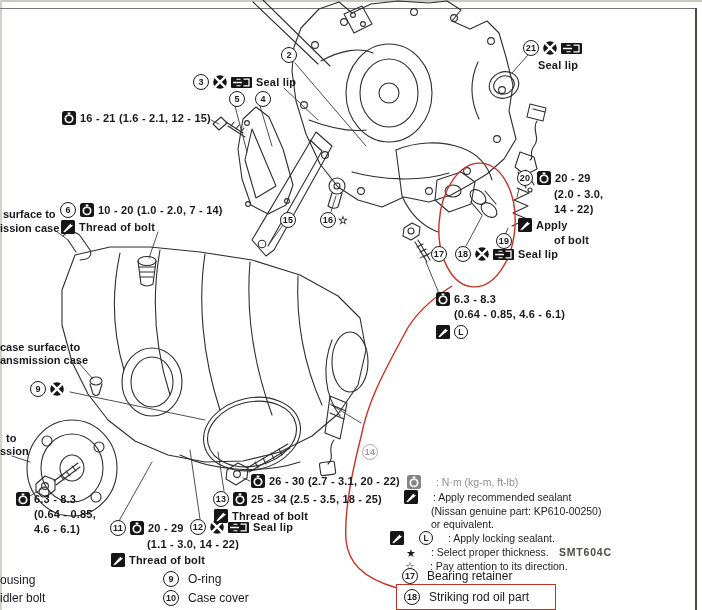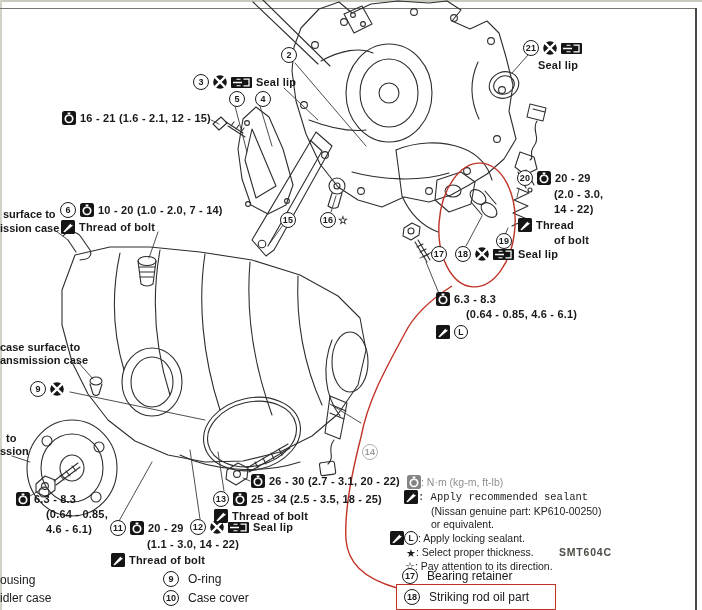--- a/index.html
+++ b/index.html
@@ -18,33 +18,33 @@
         width:14px;height:14px;border:1.4px solid #1c1c1c;border-radius:50%;
         font:700 9px/1 "Liberation Sans",sans-serif;background:#fff;}
   .cnum.dim{border-color:#666;color:#444;}
   .circL{display:inline-flex;align-items:center;justify-content:center;
          width:12px;height:12px;border:1.3px solid #111;border-radius:50%;
          font:700 8.5px/1 "Liberation Sans",sans-serif;background:#fff;}
   .ic{width:14px;height:14px;flex:0 0 auto;}
   .icw{width:21px;height:11px;flex:0 0 auto;}
   .legend{position:absolute;left:389px;top:451px;z-index:3;
           font:400 10.5px/12.2px "Liberation Sans",sans-serif;color:#1d1d1d;}
-  .lrow{display:flex;align-items:center;gap:0;margin-bottom:1px;}
+  .lrow{display:flex;align-items:center;gap:15px;margin-bottom:1px;}
   .dim{opacity:.52;margin-top:24px;}
   .star{font-size:11px;line-height:10px;}
   .figcode{position:absolute;left:559px;top:546px;z-index:3;color:#4c4c46;
            font:700 10.5px "Liberation Sans",sans-serif;letter-spacing:.8px;}
   .plrow{position:absolute;display:flex;align-items:center;gap:9px;z-index:4;
          font:400 12px "Liberation Sans",sans-serif;}
   .cut{position:absolute;z-index:3;font:600 11px/13px "Liberation Sans",sans-serif;}
   .cut12{font:400 12px/14px "Liberation Sans",sans-serif;}
   .red-box{position:absolute;left:396px;top:584px;width:158px;height:24px;z-index:2;
            border:1.6px solid #c13327;}
-  .ml18{margin-left:30px;}.ml19{margin-left:1px;}.ml37{margin-left:37px;}
-  .p0{padding-left:1px;}.p15{padding-left:15px;font-family:Liberation Mono, monospace;}.p17{padding-left:17px;}
+  .ml18{margin-left:18px;}.ml19{margin-left:1px;}.ml37{margin-left:37px;}
+  .p0{padding-left:1px;}.p15{padding-left:15px;}.p17{padding-left:17px;}
   .p18{padding-left:18px;}.p16{padding-left:16px;}.p42{padding-left:42px;}
 </style>
 </head>
 <body>
 
 <div class="page">
   <div class="scan-edge-top"></div>
   <div class="scan-edge-left"></div>
   <div class="frame-top"></div>
   <div class="frame-right"></div>
@@ -334,21 +334,21 @@
           <use href="#ic-torque"></use>
         </svg>
       <span>20 - 29</span>
     </div>
     <div class="ml37">(2.0 - 3.0,</div>
     <div class="ml37">14 - 22)</div>
     <div class="row ml19">
       <svg class="ic">
           <use href="#ic-sealant"></use>
         </svg>
-      <span>Thread</span>
+      <span>Apply</span>
     </div>
     <div class="ml37">of bolt</div>
   </div>
 
   <div class="co" style="left:431px;top:246px">
     <span class="cnum">17</span>
   </div>
   <div class="co" style="left:496px;top:233px">
     <span class="cnum">19</span>
   </div>
@@ -505,21 +505,21 @@
       <span>: Pay attention to its direction.</span>
     </div>
   </div>
 
   <div class="figcode">SMT604C</div>
 
   <div class="cut cut12" style="left:0px;top:573px">
     <div>ousing</div>
   </div>
   <div class="cut cut12" style="left:0px;top:591px">
-    <div>idler case</div>
+    <div>idler bolt</div>
   </div>
 
   <div class="plrow" style="left:163px;top:571px">
     <span class="cnum">9</span>
     <span>O-ring</span>
   </div>
   <div class="plrow" style="left:163px;top:590px">
     <span class="cnum">10</span>
     <span>Case cover</span>
   </div>

